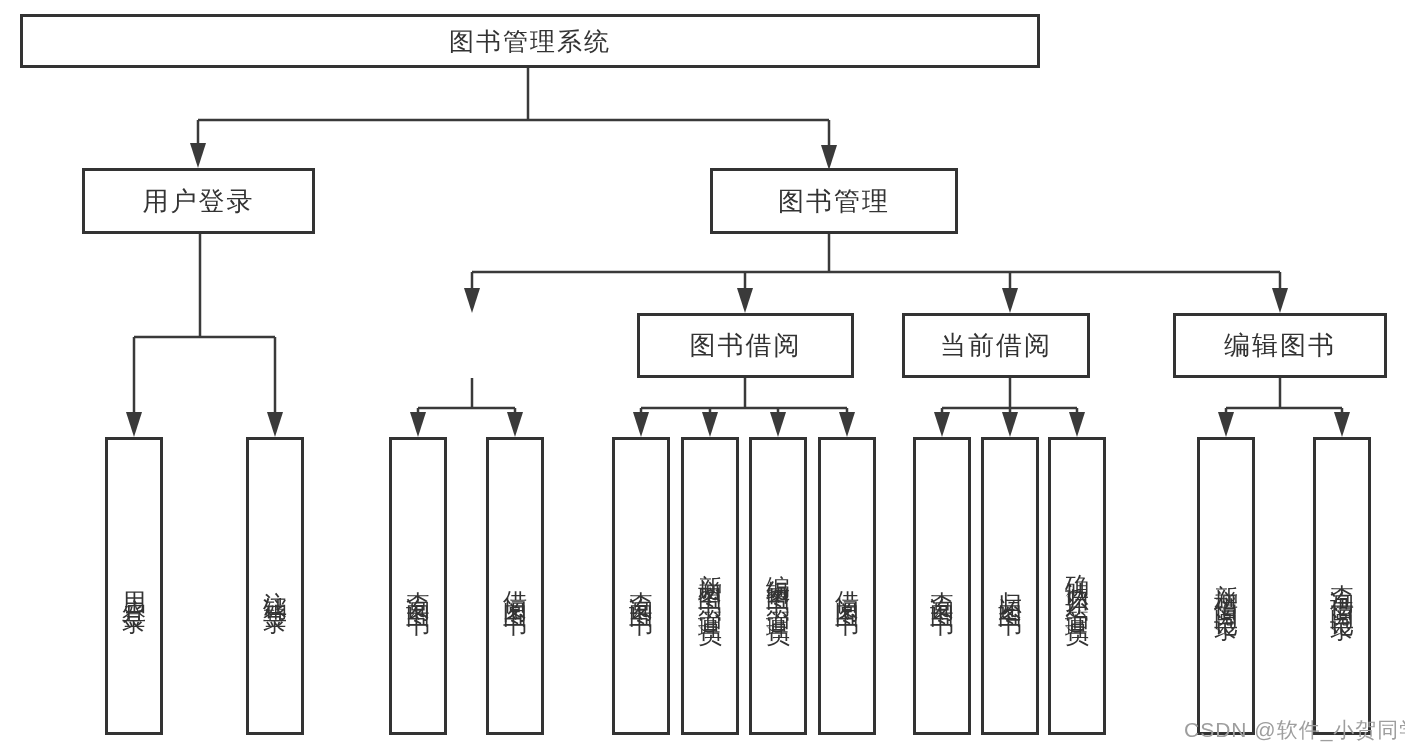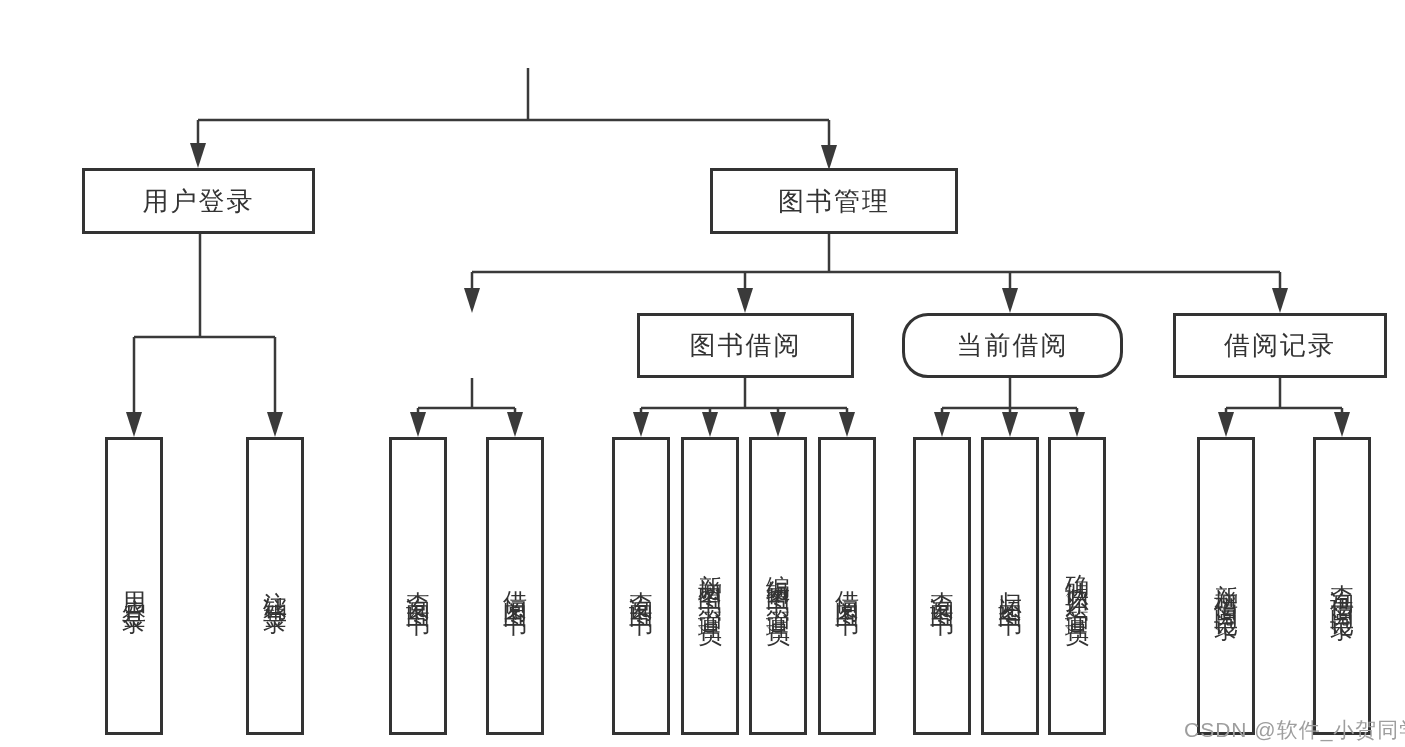--- a/index.html
+++ b/index.html
@@ -89,36 +89,39 @@
       <polygon points="770,412 786,412 778,437"></polygon>
       <polygon points="839,412 855,412 847,437"></polygon>
       <polygon points="934,412 950,412 942,437"></polygon>
       <polygon points="1002,412 1018,412 1010,437"></polygon>
       <polygon points="1069,412 1085,412 1077,437"></polygon>
       <polygon points="1218,412 1234,412 1226,437"></polygon>
       <polygon points="1334,412 1350,412 1342,437"></polygon>
     </g>
   </svg>
 
+  <div class="node root" style="left:20px; top:14px; width:1020px; height:54px;">
+    <span class="hlabel">图书管理系统</span>
+  </div>
 
   <div class="node" style="left:82px; top:168px; width:233px; height:66px;">
     <span class="hlabel">用户登录</span>
   </div>
   <div class="node" style="left:710px; top:168px; width:248px; height:66px;">
     <span class="hlabel">图书管理</span>
   </div>
 
   <div class="node" style="left:637px; top:313px; width:217px; height:65px;justify-content:center;">
     <span class="hlabel">图书借阅</span>
   </div>
-  <div class="node" style="left:902px; top:313px; width:221px; height:65px;border-radius:26px;">
+  <div class="node" style="left:902px; top:313px; width:188px; height:65px;">
     <span class="hlabel">当前借阅</span>
   </div>
   <div class="node" style="left:1173px; top:313px; width:214px; height:65px;">
-    <span class="hlabel">借阅记录</span>
+    <span class="hlabel">编辑图书</span>
   </div>
 
   <div class="node" style="left:105px; top:437px; width:58px; height:298px;">
     <span class="vlabel">用户登录</span>
   </div>
   <div class="node" style="left:246px; top:437px; width:58px; height:298px;">
     <span class="vlabel">注销登录</span>
   </div>
 
   <div class="node" style="left:389px; top:437px; width:58px; height:298px;">

